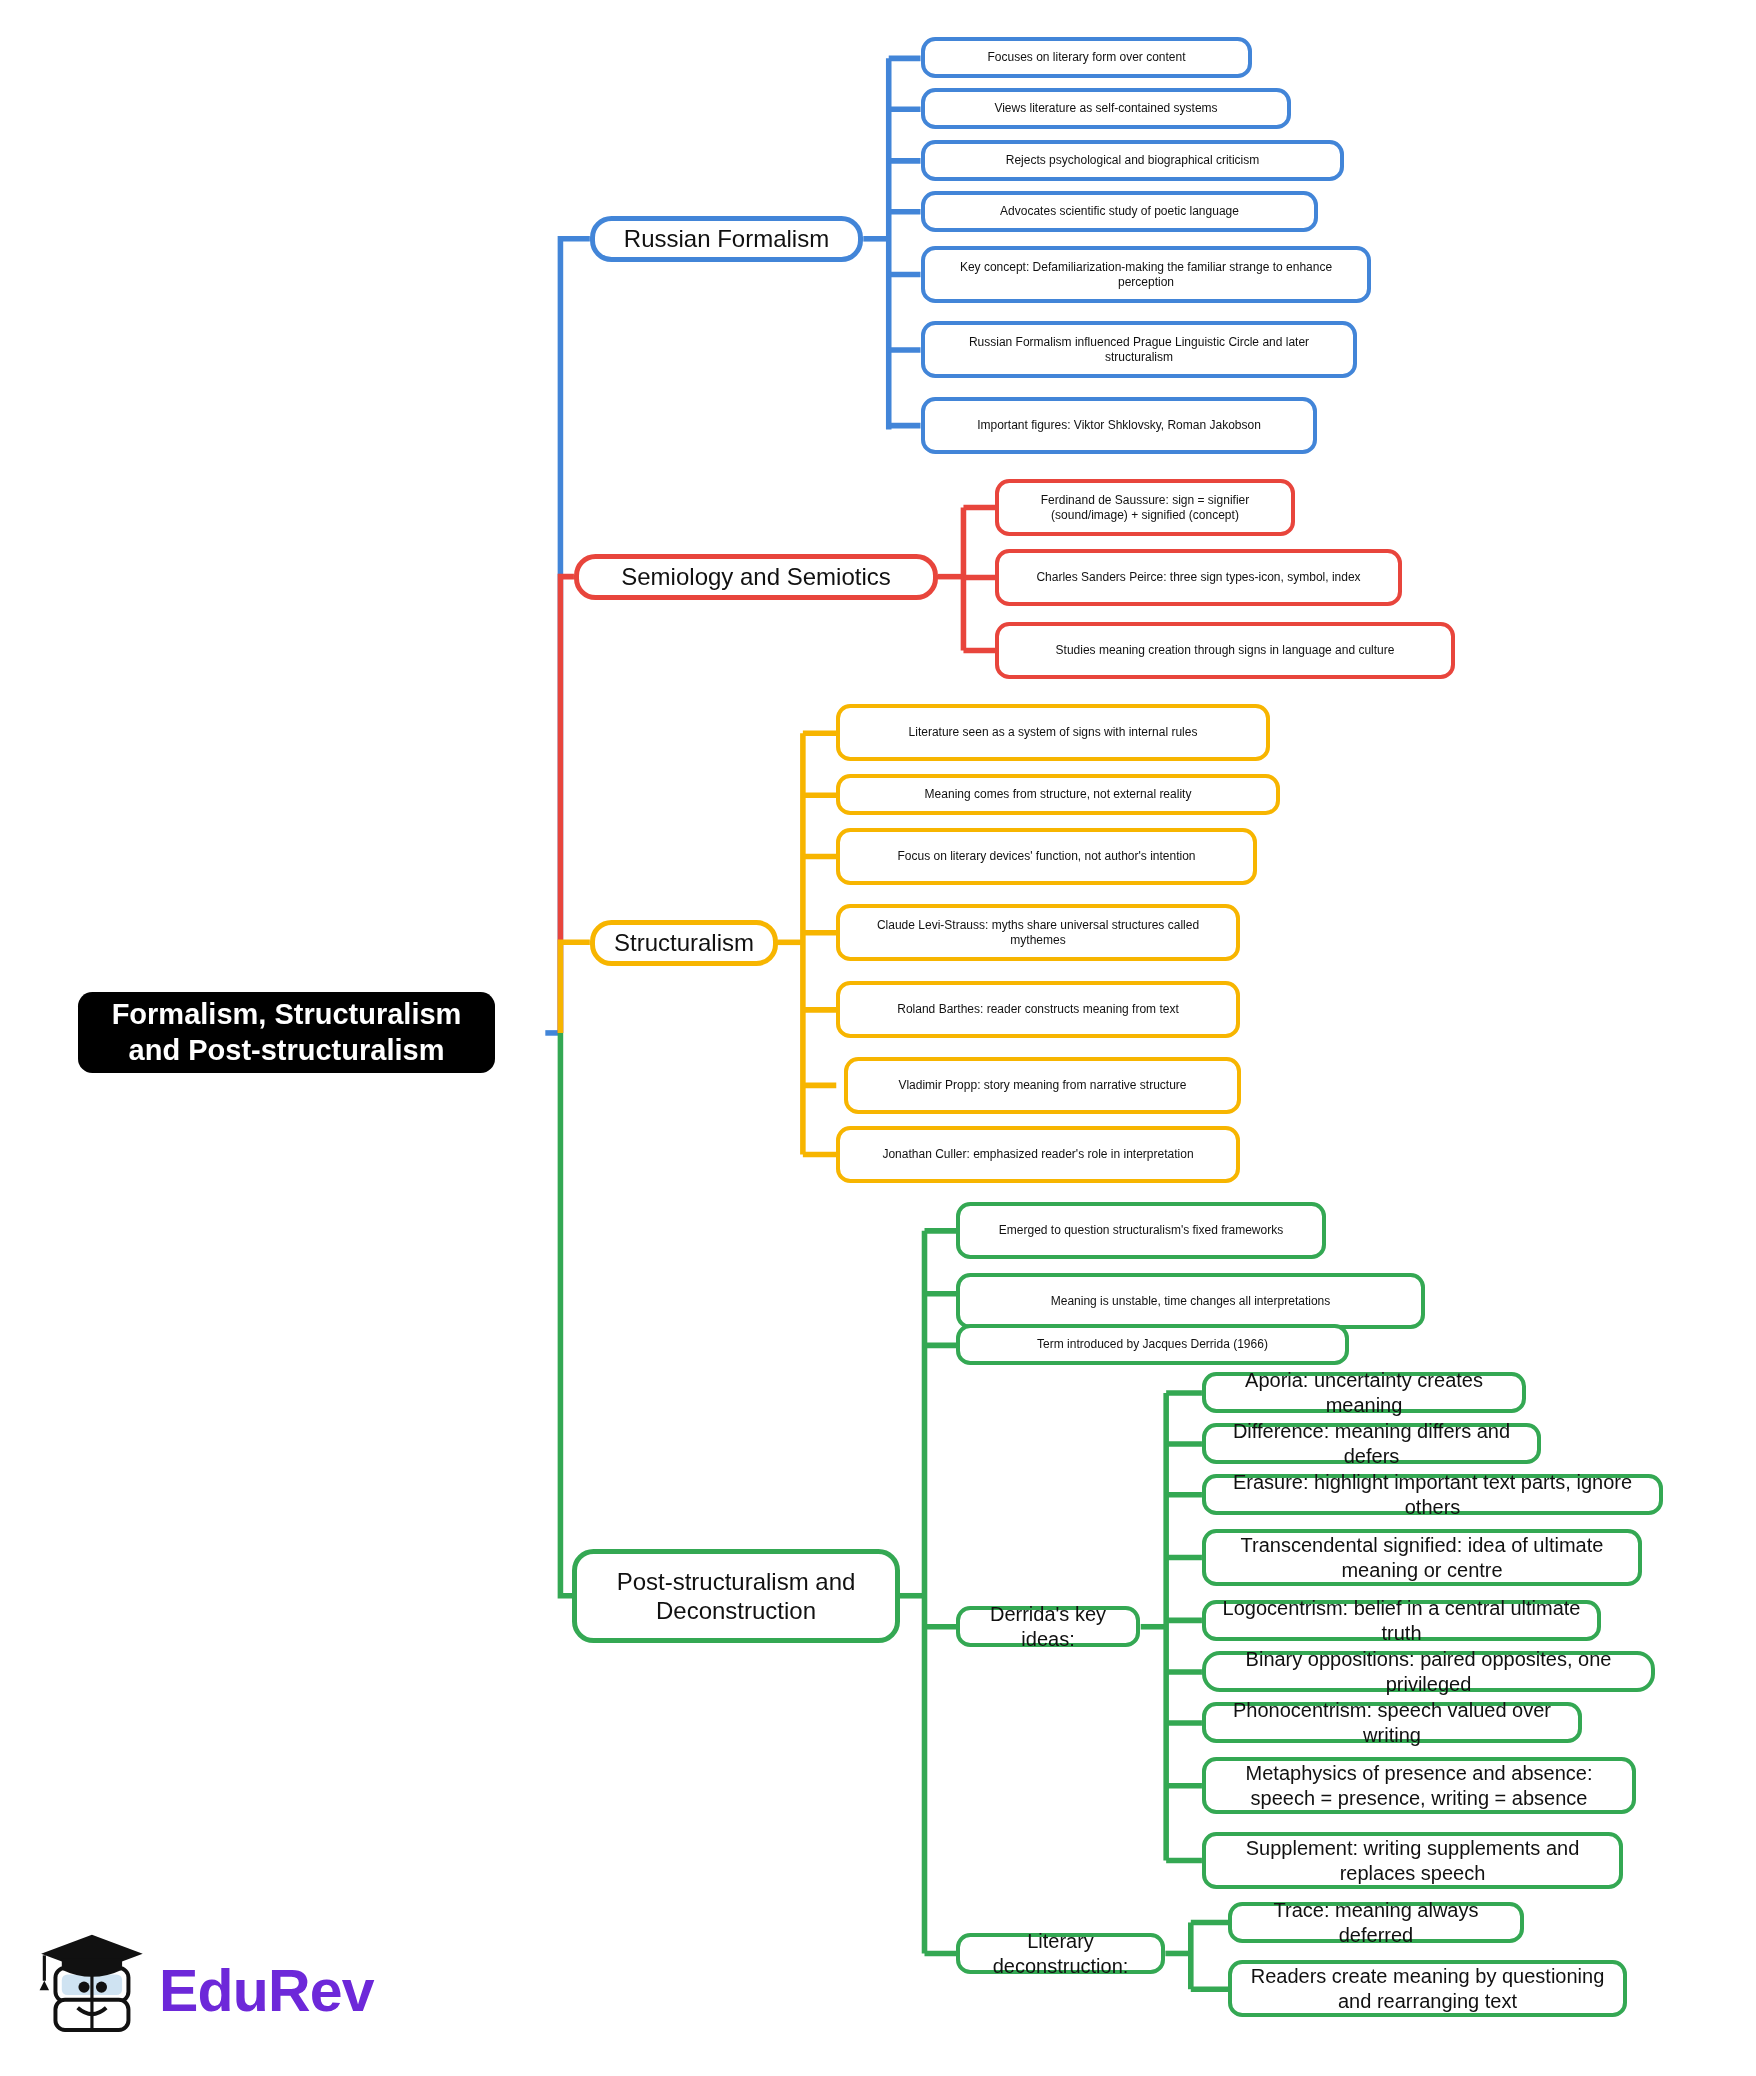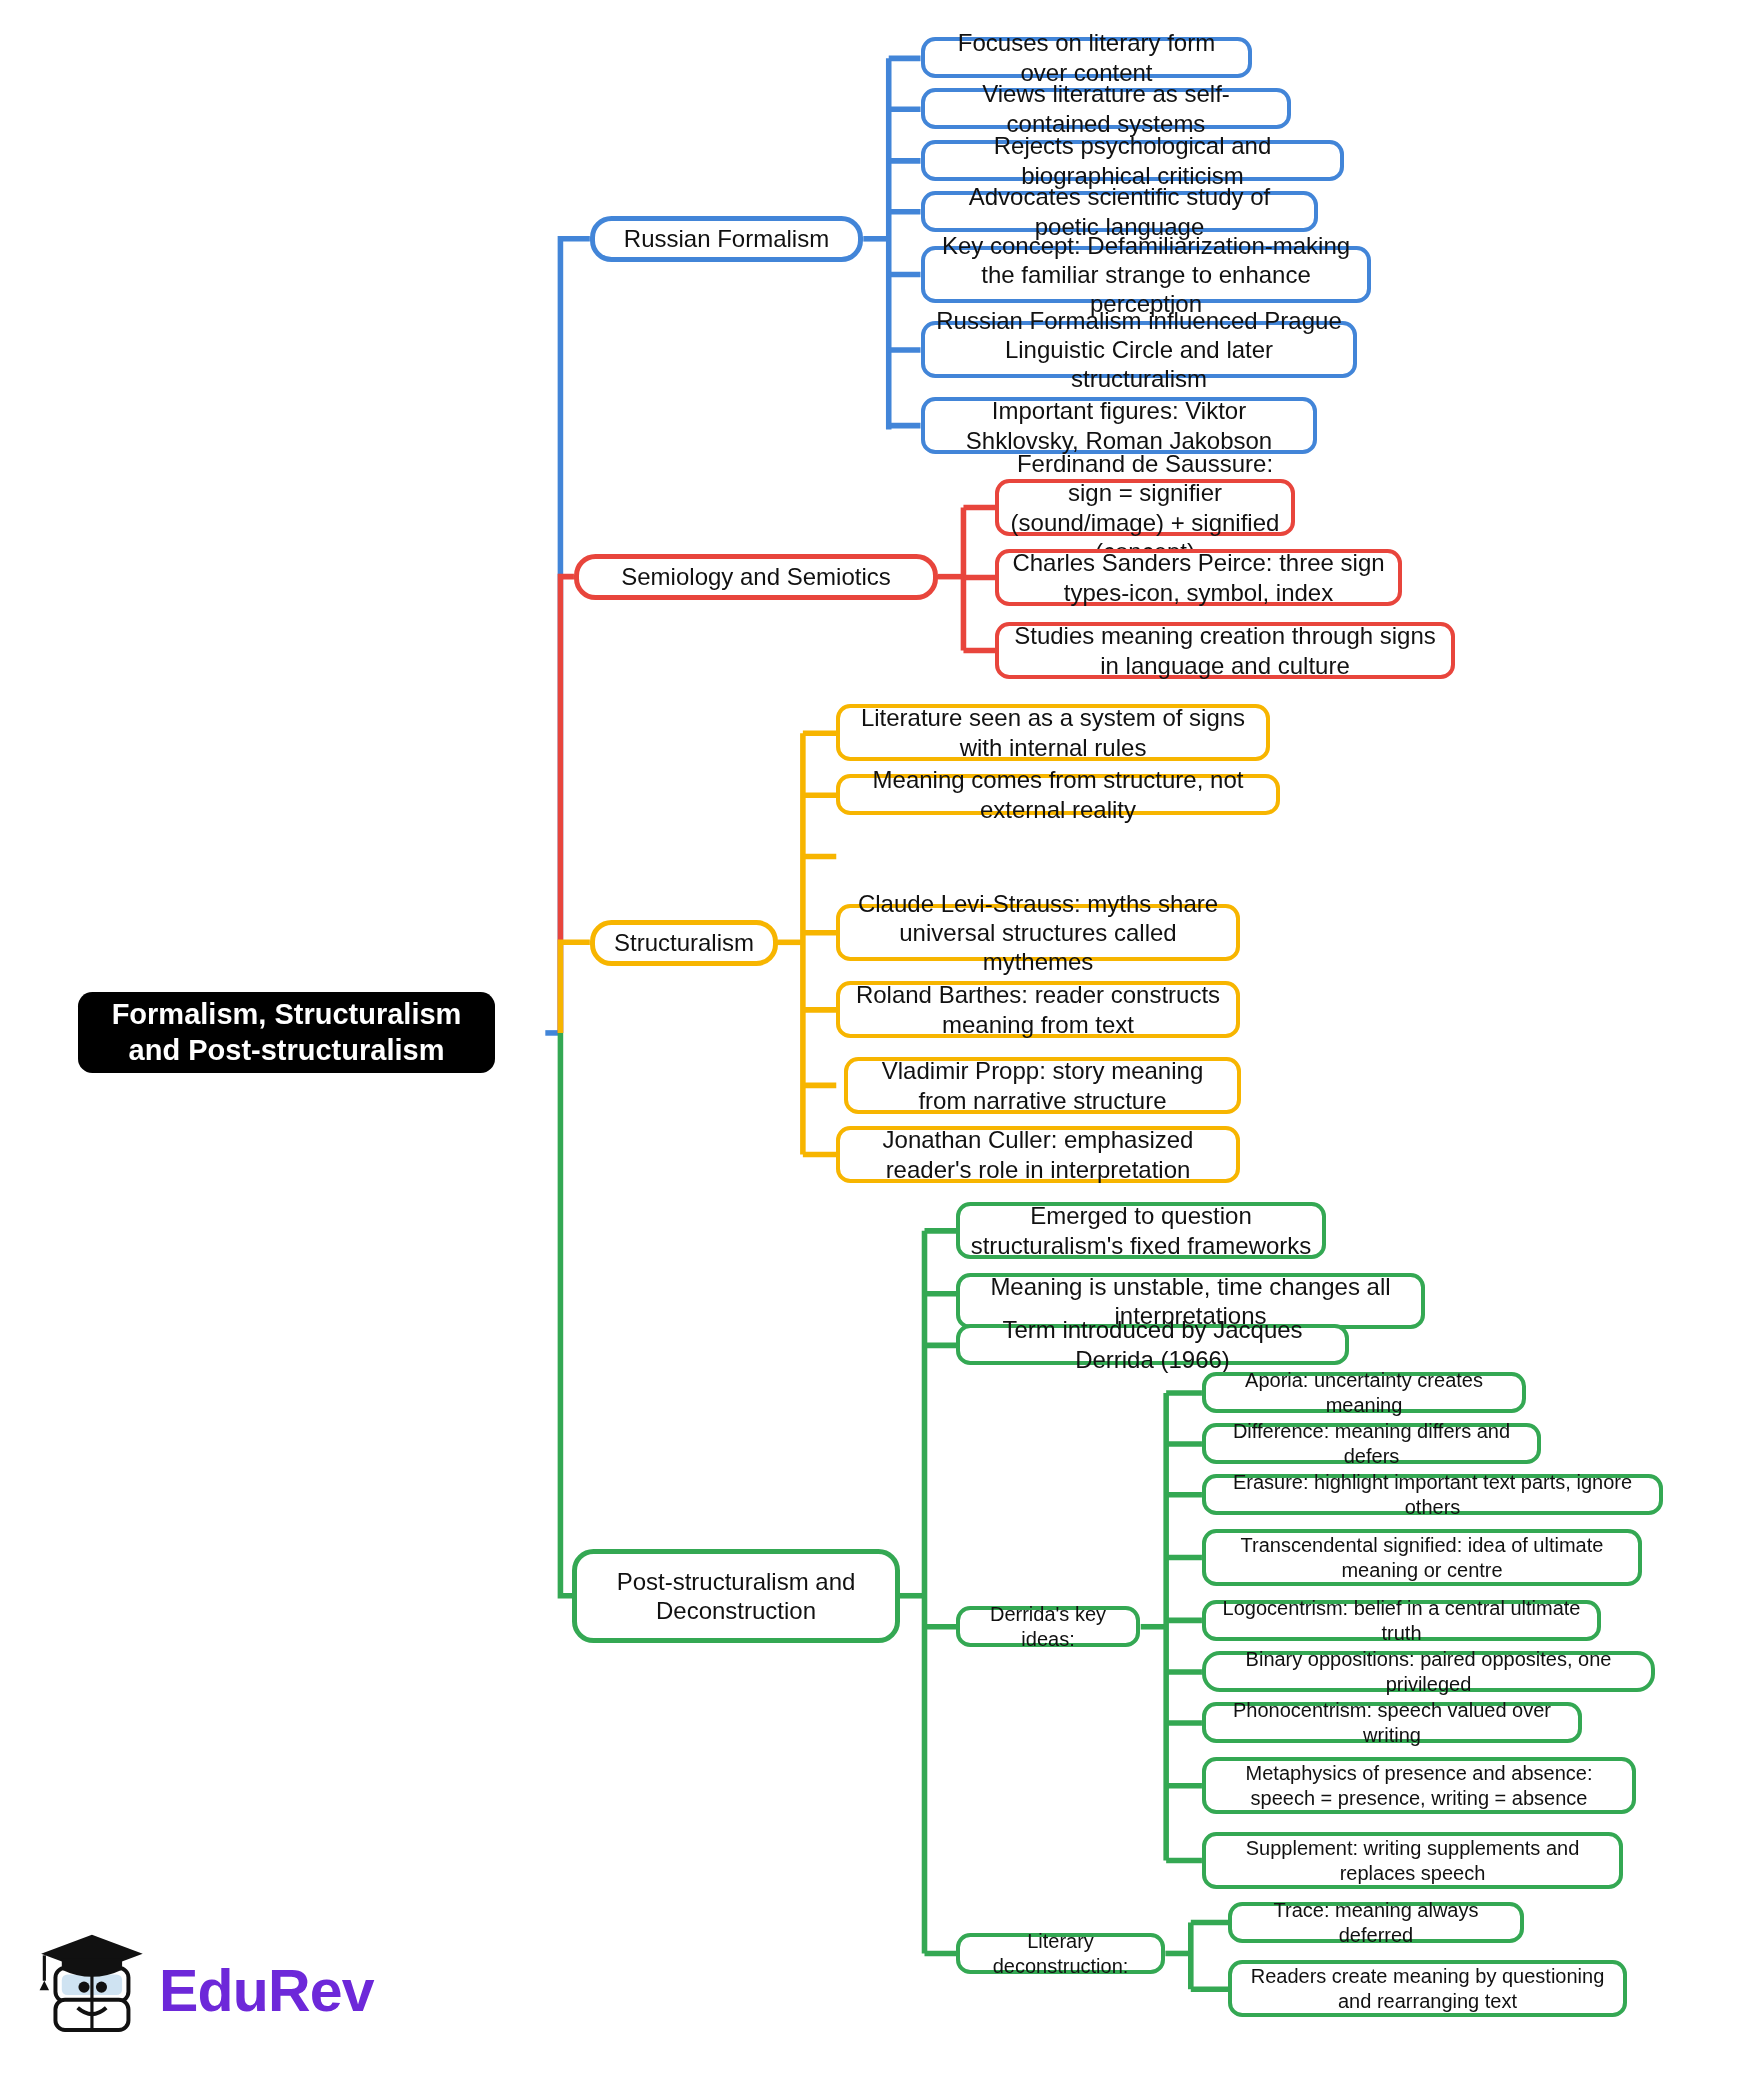--- a/index.html
+++ b/index.html
@@ -42,21 +42,21 @@
   .topic {
     border-width:5.6px;
     border-radius:21.5px;
     font-size:24px;
     padding:3.2px 12.7px;
   }
   
   .leaf {
     border-width:4.8px;
     border-radius:14.3px;
-    font-size:24px;
+    font-size:12px;
     padding:2.4px 9.5px;
   }
   .leaf.sub {
     font-size:20px;
   }
   
   .mid {
     border-width:4.8px;
     border-radius:14.3px;
     font-size:20px;
@@ -206,20 +206,23 @@
   <div class="node leaf c-red" style="left:995px; top:622px; width:460px; height:57px;">
     <span>Studies meaning creation through signs in language and culture</span>
   </div>
 
   <div class="node leaf c-yellow" style="left:836px; top:704px; width:434px; height:57px;">
     <span>Literature seen as a system of signs with internal rules</span>
   </div>
   <div class="node leaf c-yellow" style="left:836px; top:774px; width:444px; height:41px;">
     <span>Meaning comes from structure, not external reality</span>
   </div>
+  <div class="node leaf c-yellow" style="left:836px; top:828px; width:421px; height:57px;">
+    <span>Focus on literary devices' function, not author's intention</span>
+  </div>
   <div class="node leaf c-yellow" style="left:836px; top:904px; width:404px; height:57px;">
     <span>Claude Levi-Strauss: myths share universal structures called mythemes</span>
   </div>
   <div class="node leaf c-yellow" style="left:836px; top:981px; width:404px; height:57px;">
     <span>Roland Barthes: reader constructs meaning from text</span>
   </div>
   <div class="node leaf c-yellow" style="left:844px; top:1057px; width:397px; height:57px;">
     <span>Vladimir Propp: story meaning from narrative structure</span>
   </div>
   <div class="node leaf c-yellow" style="left:836px; top:1126px; width:404px; height:57px;">

